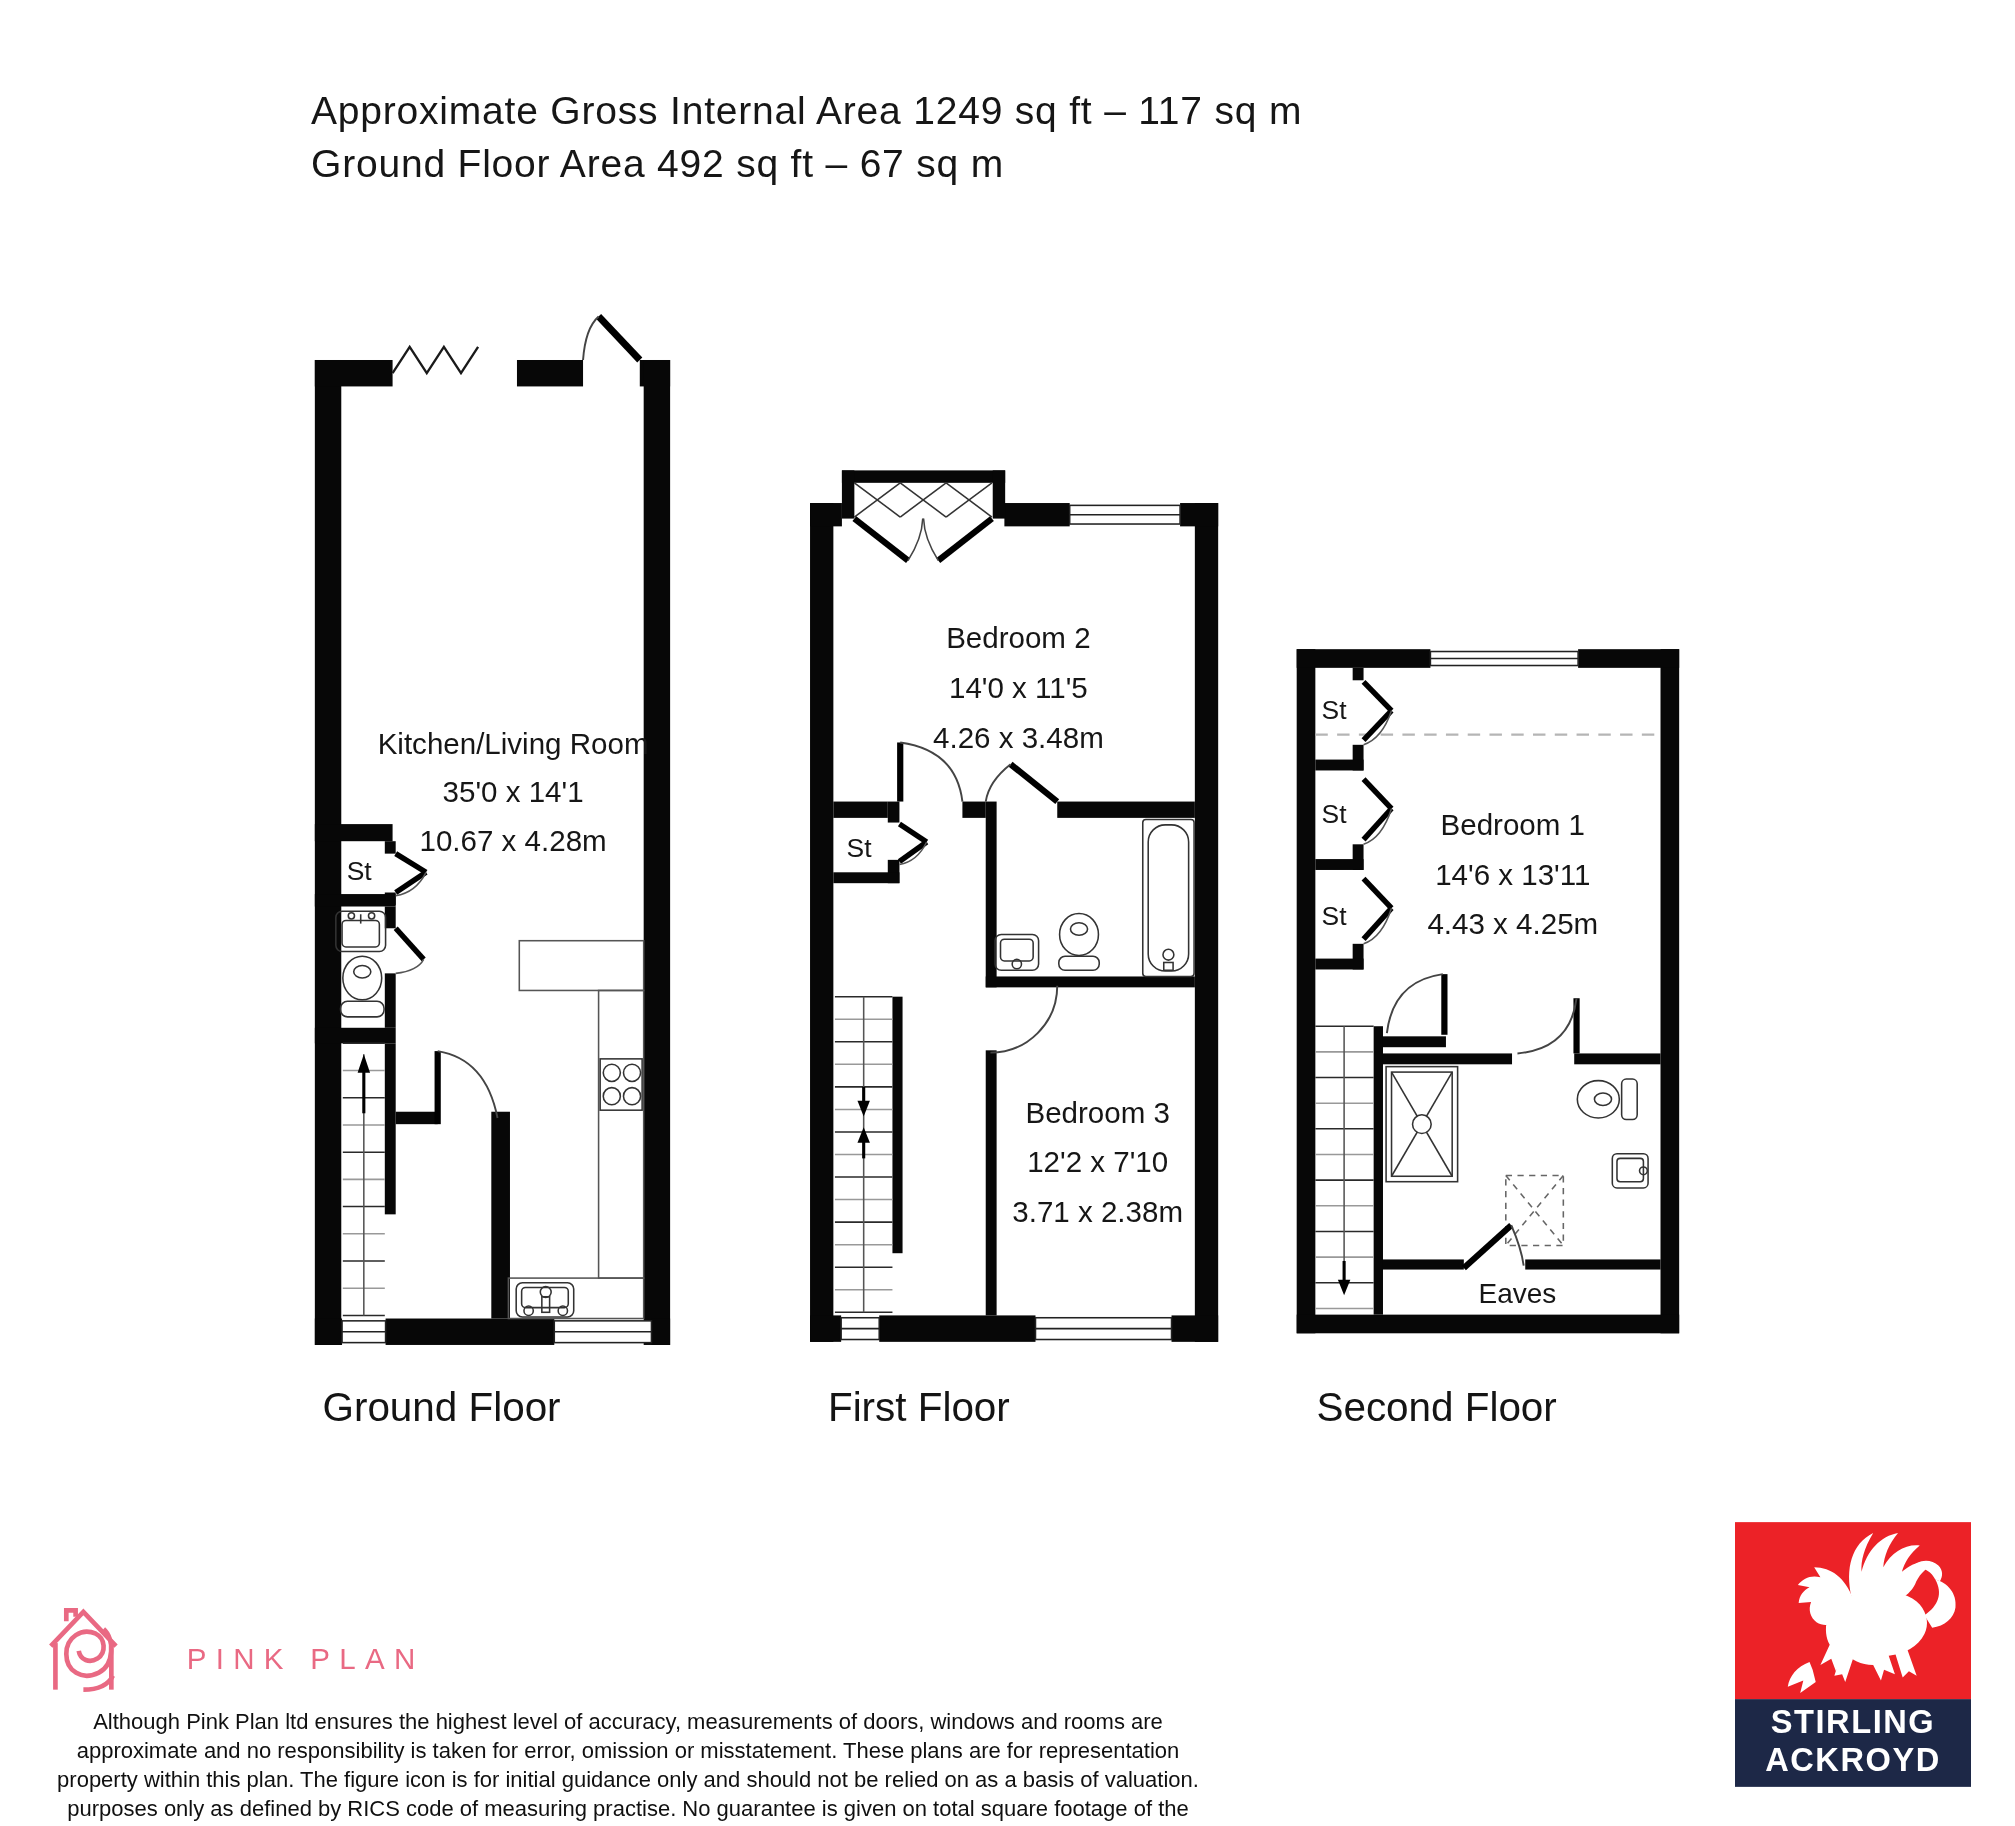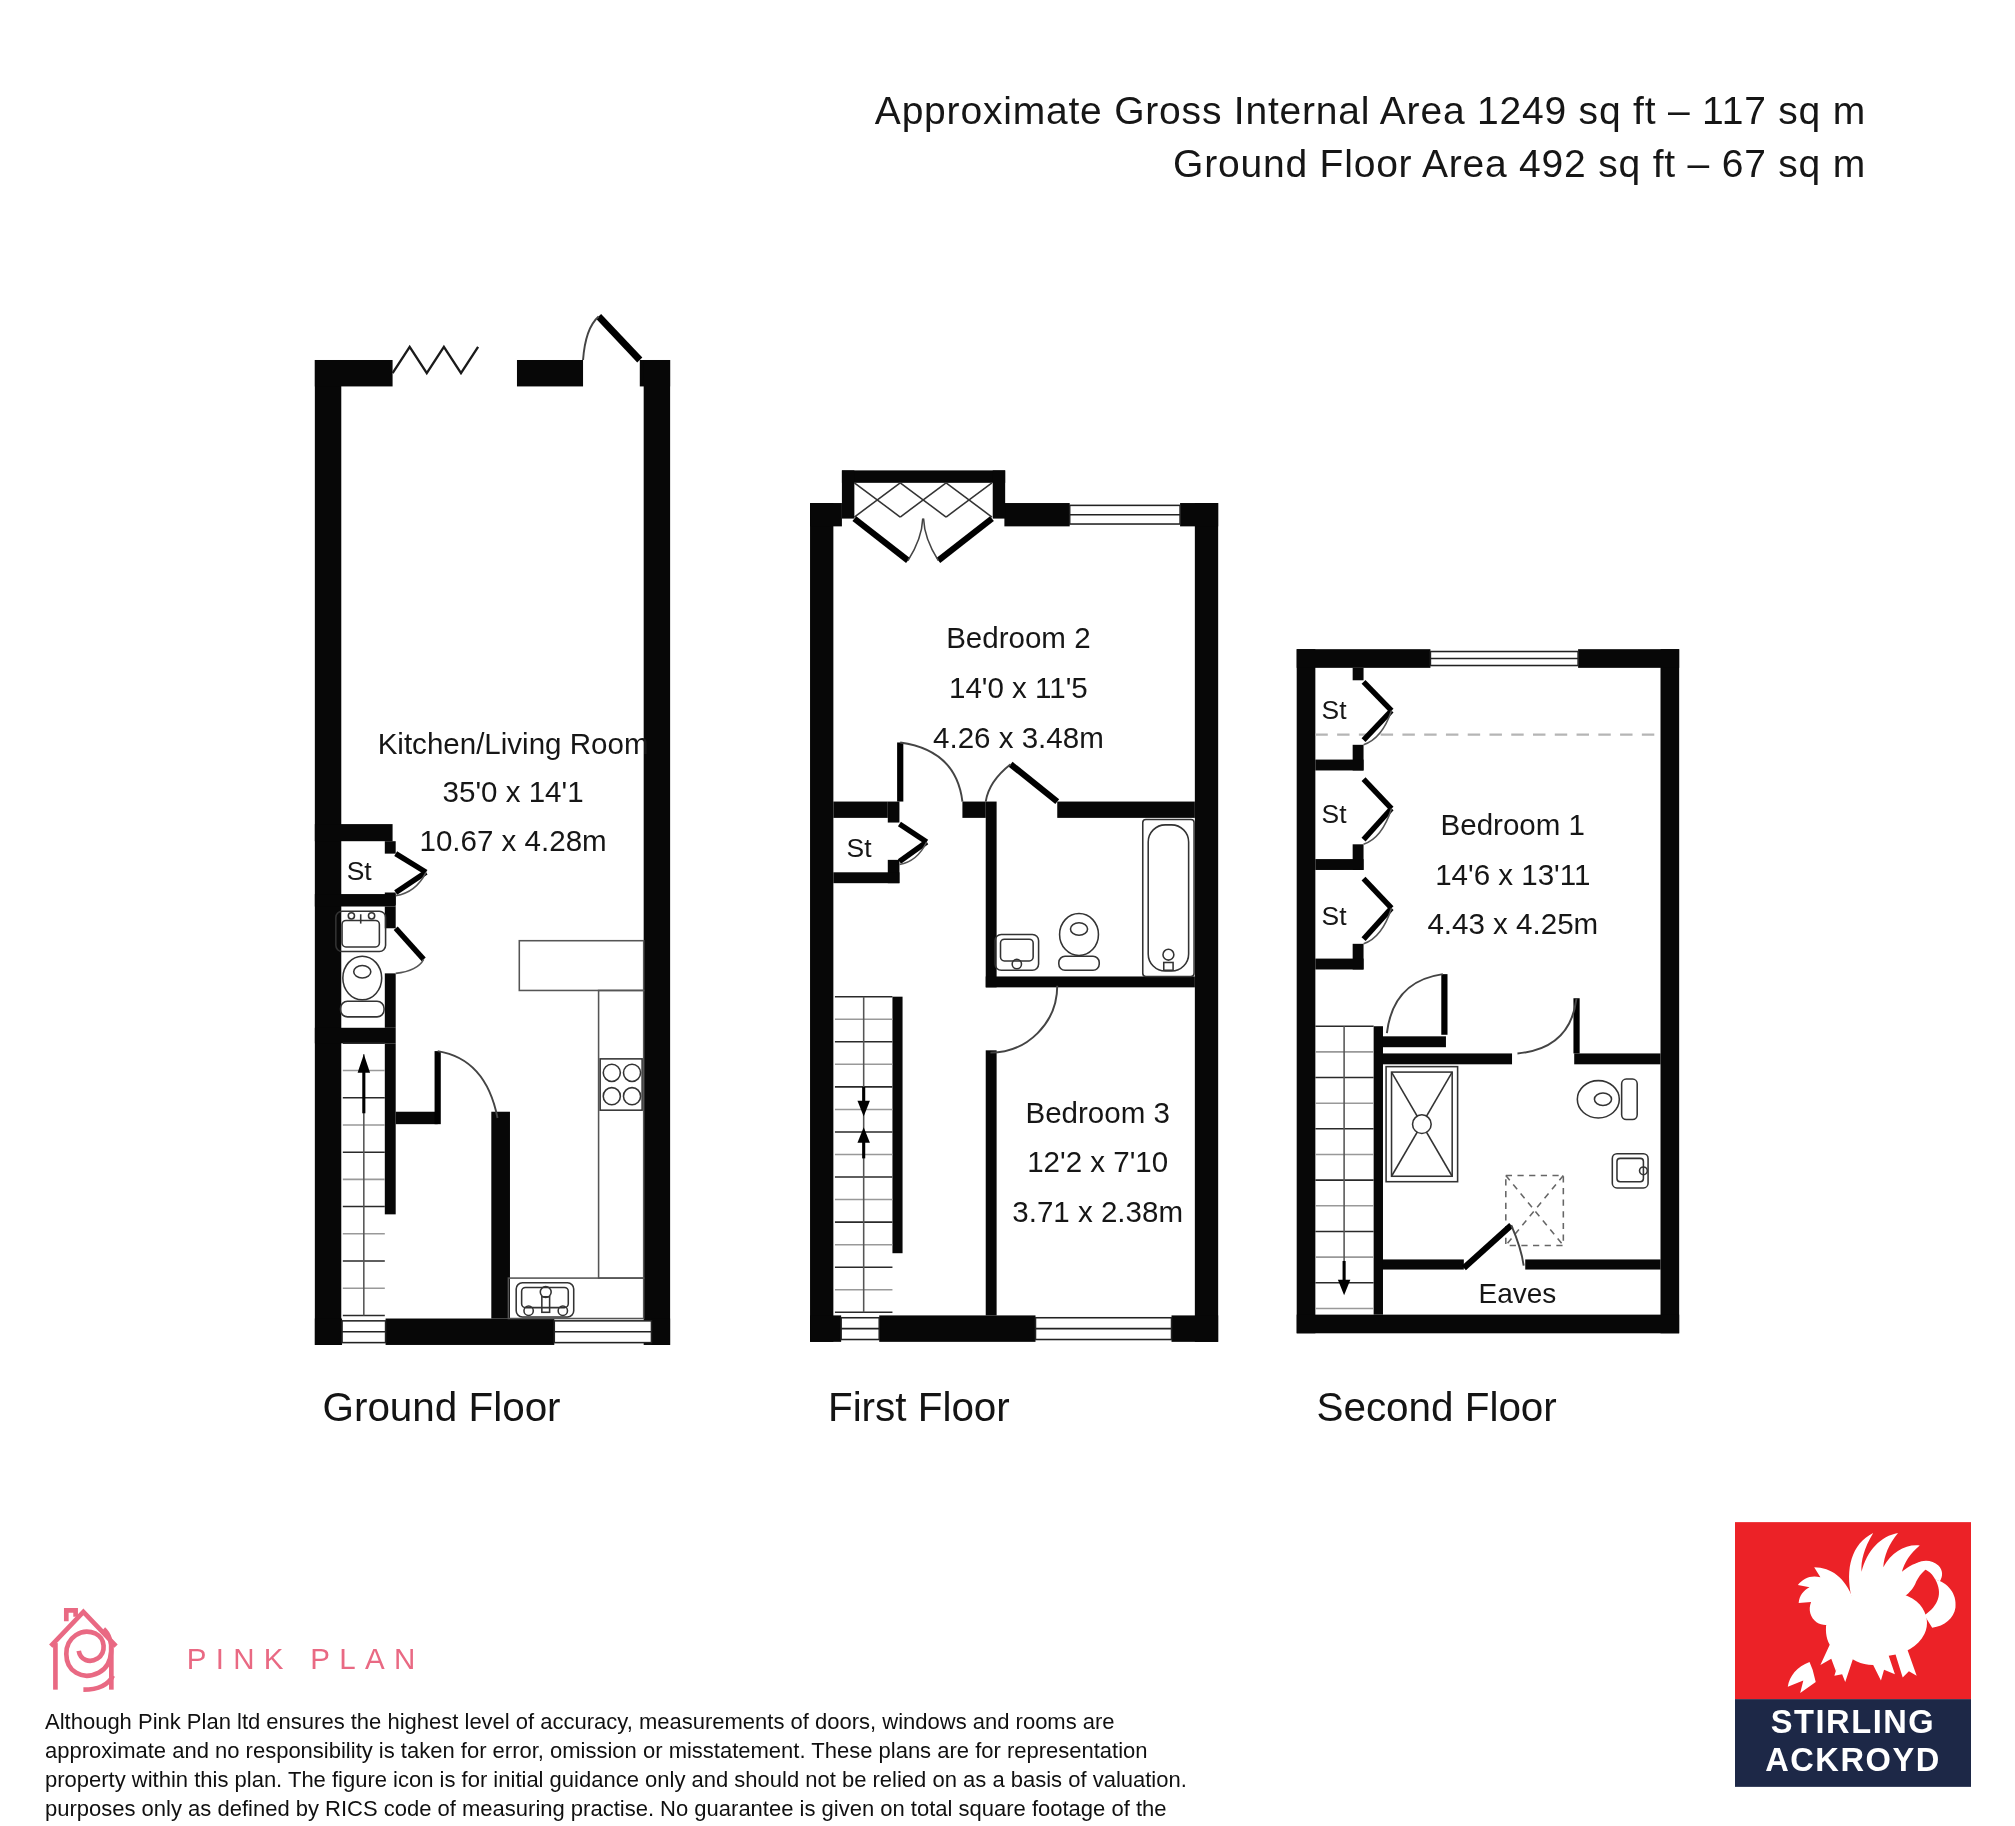--- a/index.html
+++ b/index.html
@@ -1,21 +1,21 @@
 <!DOCTYPE html>
 <html style="font-size:12.4px"><head>
 <meta charset="utf-8">
 <style>
   html,body{margin:0;padding:0;background:#ffffff;}
   body{width:2015px;height:1827px;position:relative;font-family:"Liberation Sans",sans-serif;color:#111;overflow:hidden;}
-  .header{position:absolute;left:311px;top:84px;width:1555px;text-align:right;
+  .header{position:absolute;left:311px;top:84px;width:1555px;text-align:left;
           font-size:39px;line-height:53px;font-weight:300;color:#161616;letter-spacing:0.8px;}
   .plan-svg{position:absolute;left:0;top:0;}
   .disclaimer{position:absolute;left:45px;top:1707px;width:1166px;font-size:22px;line-height:29px;color:#101010;}
-  .disclaimer div{white-space:nowrap;}
+  .disclaimer div{white-space:nowrap;text-align:center;}
   .pinkplan{position:absolute;left:43px;top:1598px;width:466px;height:101px;}
   .stirling{position:absolute;left:1735px;top:1522px;width:236px;height:265px;}
   text{font-family:"Liberation Sans",sans-serif;}
 </style>
 </head>
 <body>
 
 <div class="header">
   <div>Approximate Gross Internal Area 1249 sq ft – 117 sq m</div>
   <div>Ground Floor Area 492 sq ft – 67 sq m</div>

